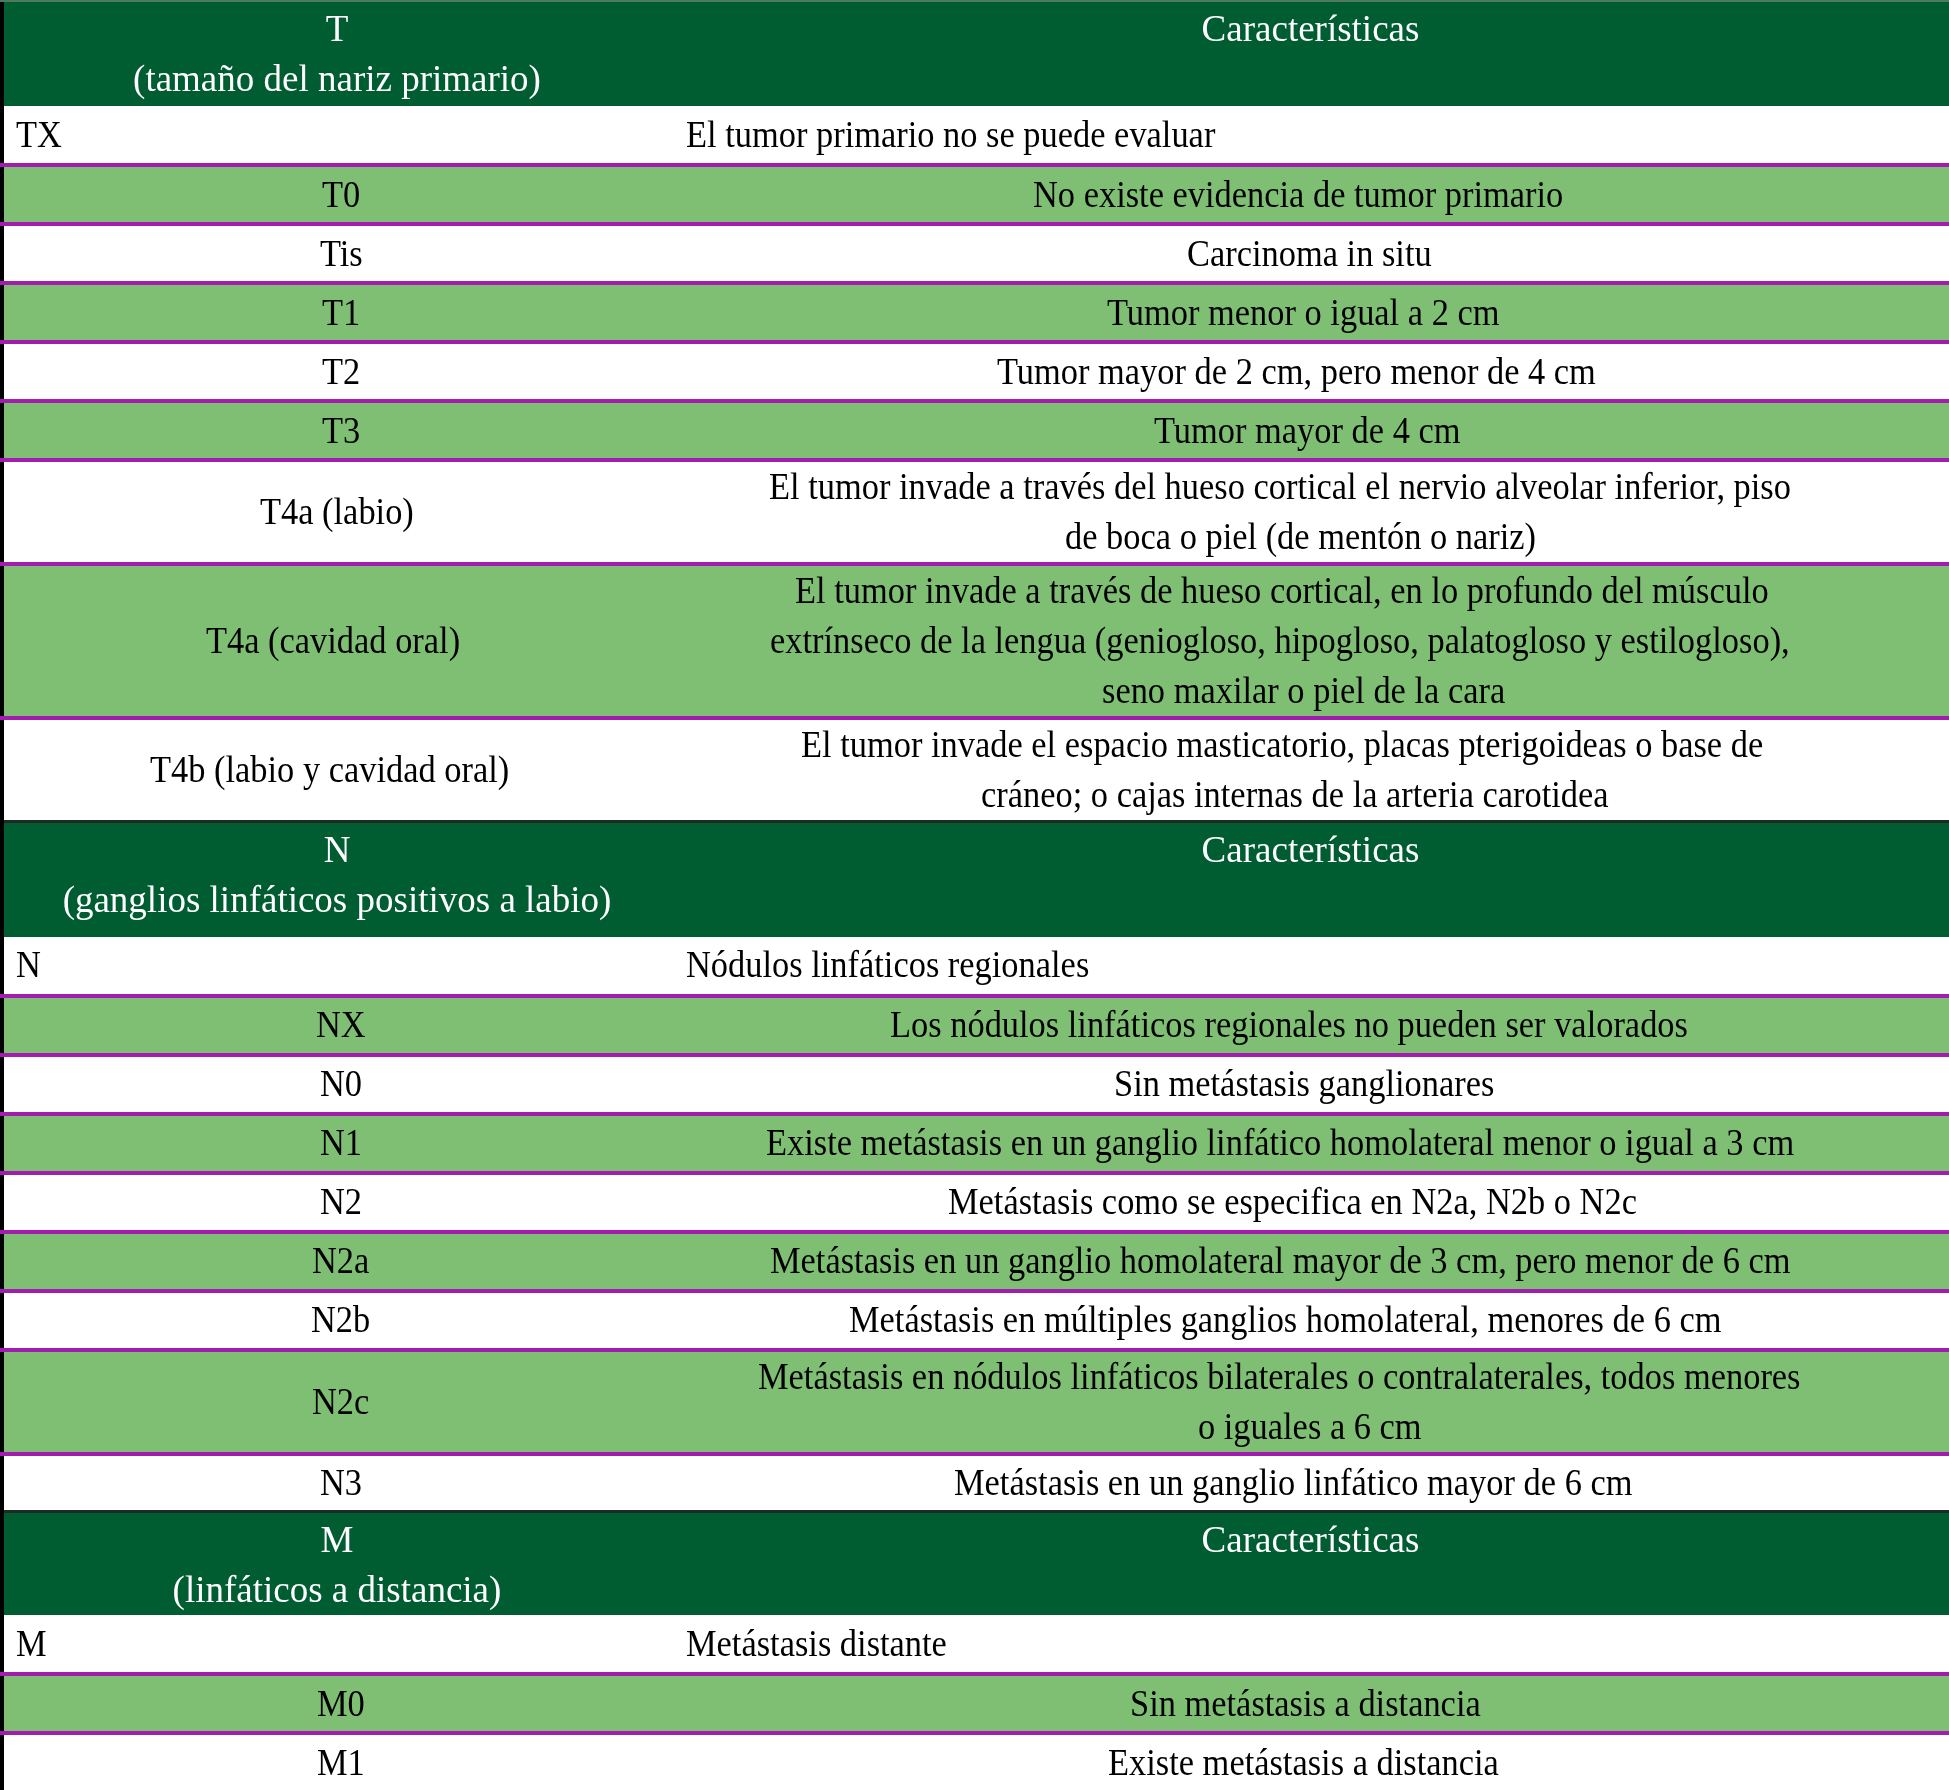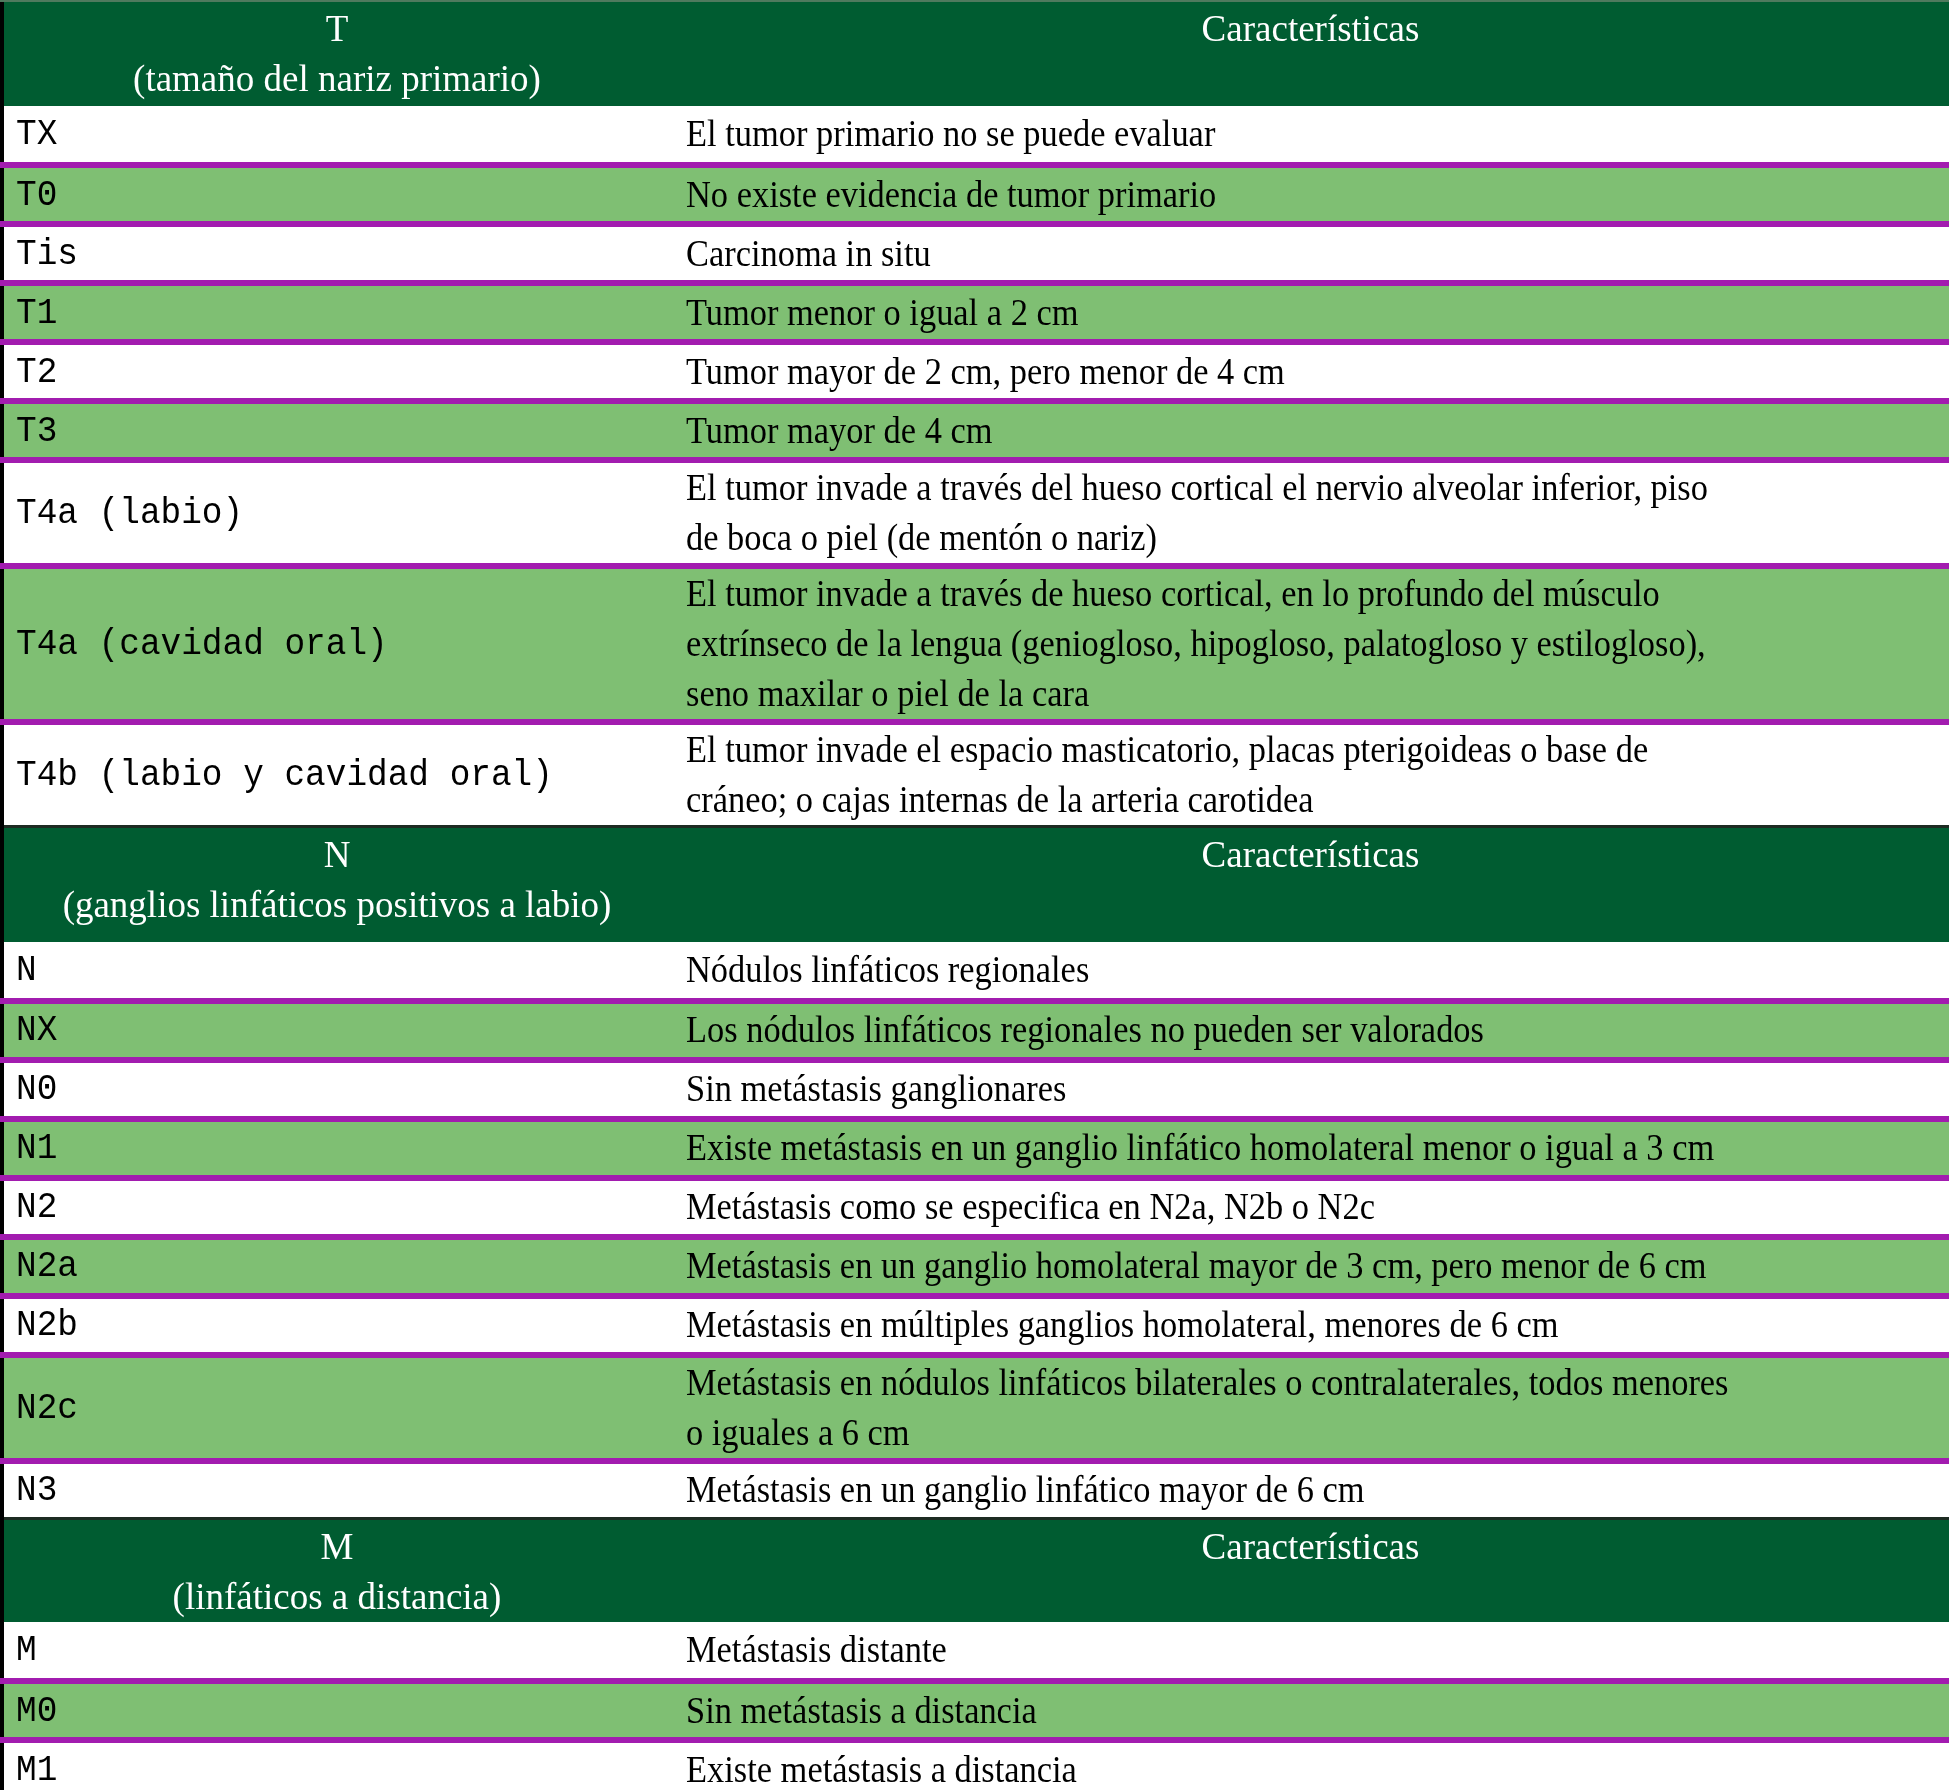--- a/index.html
+++ b/index.html
@@ -17,25 +17,25 @@
   col.c2 { width: 1281px; }
   td, th { padding: 0; vertical-align: middle; overflow: hidden; }
   tr.hdr th {
     background: #005c31; color: #ffffff; font-weight: normal;
     line-height: 50px; vertical-align: top; padding-top: 2px;
   }
   tr.hdr.sec th { border-top: 3px solid #1d2b22; }
   tr.hdr th.h1 { text-align: center; }
   tr.hdr th.h2 { text-align: center; }
   tr.body td { line-height: 50px; }
-  tr.body td.k { padding-left: 12px; white-space: nowrap; font-family: Liberation Mono, monospace; }
+  tr.body td.k { padding-left: 12px; white-space: nowrap; }
   tr.body td.v { padding-left: 16px; white-space: nowrap; }
   tr.odd td { background: #ffffff; }
   tr.even td { background: #7fbf73; }
-  tr.body + tr.body td { border-top: 6px solid #a21caf; }
+  tr.body + tr.body td { border-top: 4px solid #a21caf; text-align: center; }
   .ln { display: block; }
   .cond { display: inline-block; transform: scaleX(0.93); transform-origin: left center; }
 </style>
 </head>
 <body>
 
 <div class="topline"></div>
 
 <table>
   <colgroup>

